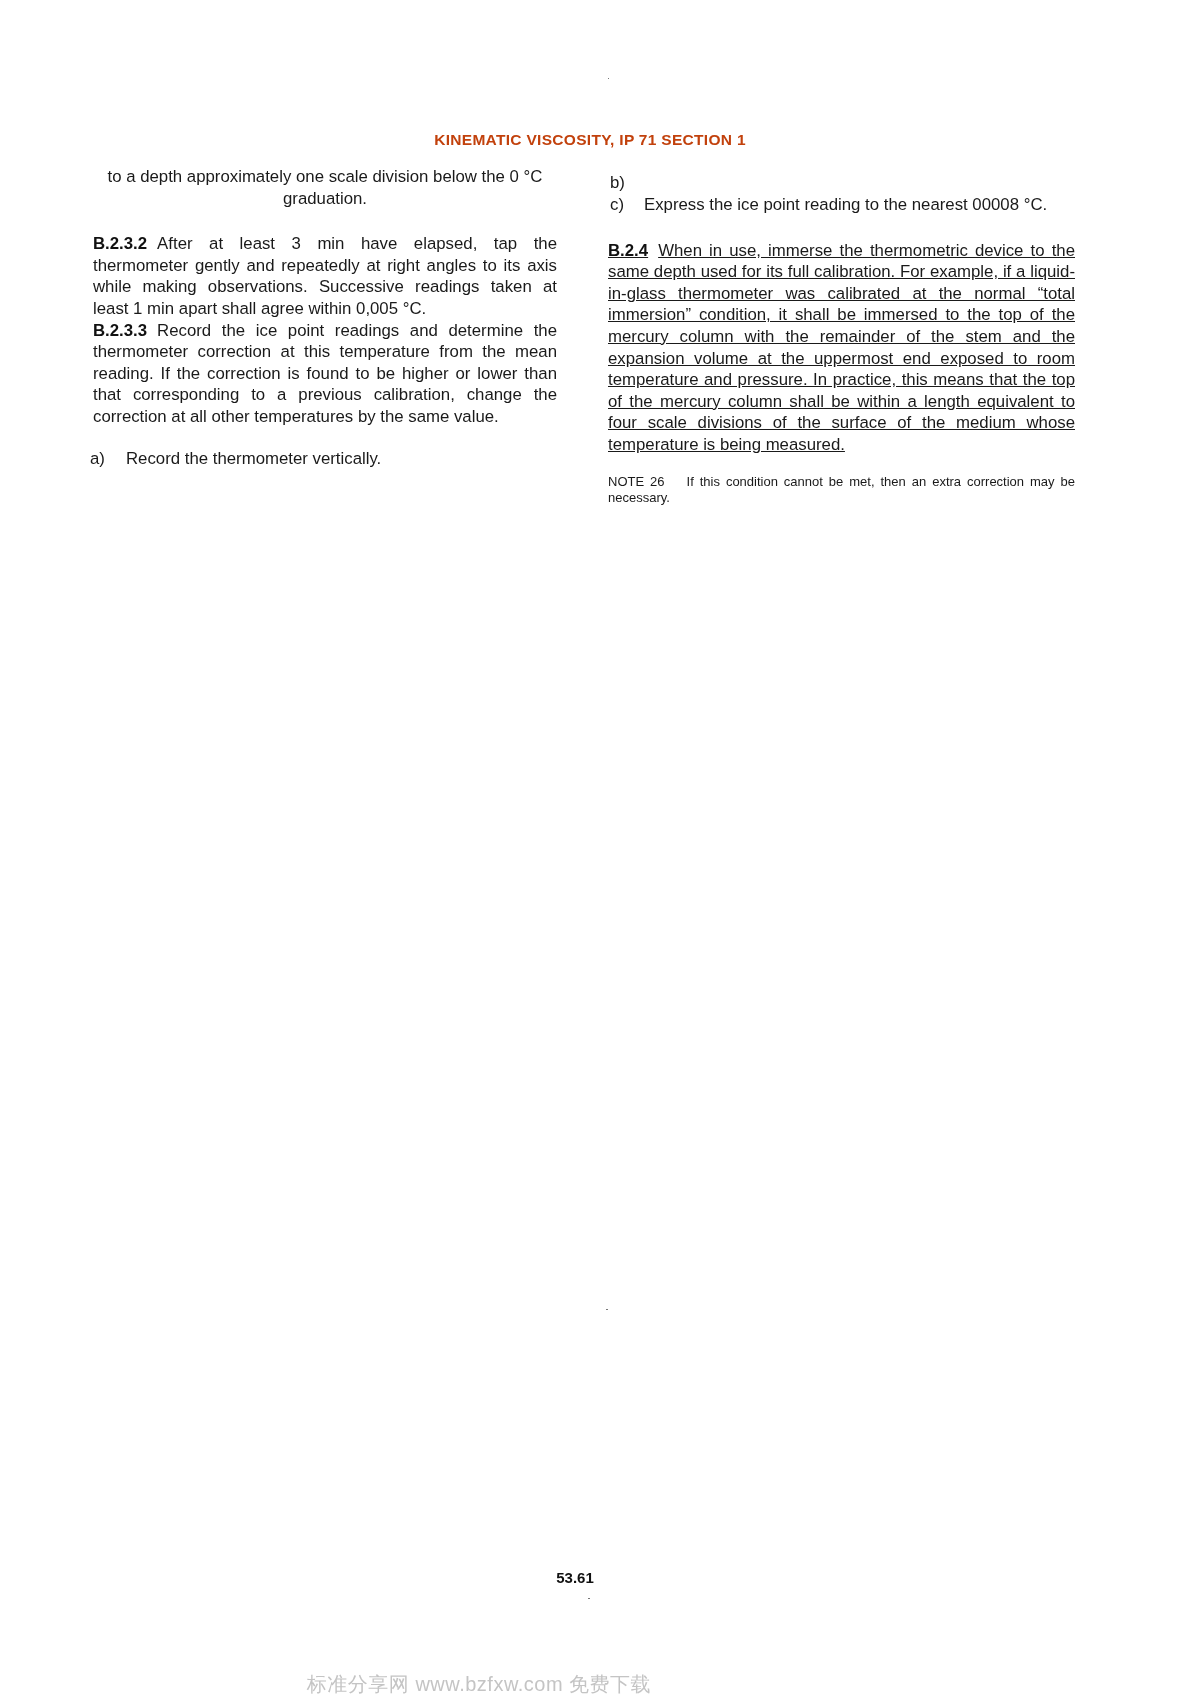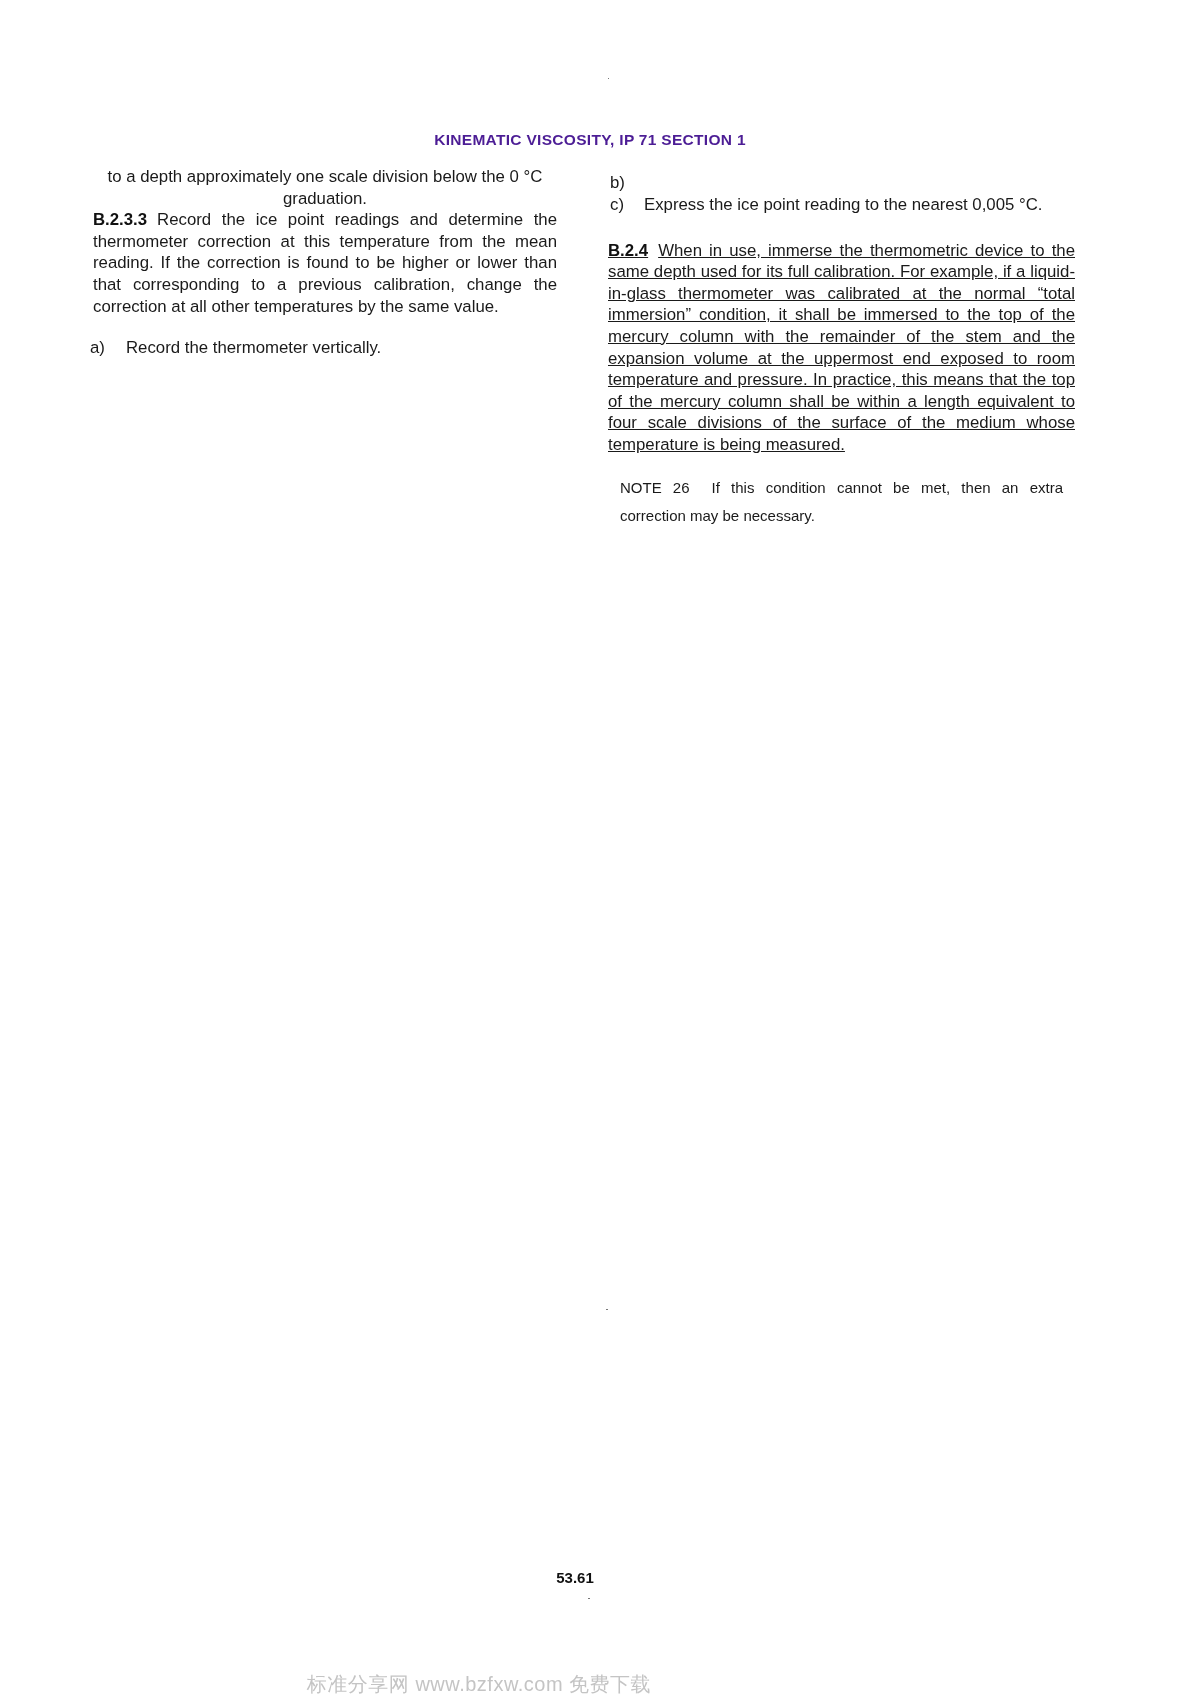--- a/index.html
+++ b/index.html
@@ -1,62 +1,65 @@
 <!DOCTYPE html>
 <html><head>
 <meta charset="utf-8">
 <style>
   html, body { margin: 0; padding: 0; background: #ffffff; }
   body { width: 1200px; height: 1698px; position: relative; overflow: hidden;
          font-family: "Liberation Sans", "DejaVu Sans", sans-serif; color: #1a1a1a; }
   .header { position: absolute; top: 131px; left: 0; width: 1180px; text-align: center;
-            font-weight: bold; font-size: 15.5px; letter-spacing: 0.3px; color: #4c1d95; }
+            font-weight: bold; font-size: 15.5px; letter-spacing: 0.3px; color: #c2410c; }
   .col { position: absolute; font-size: 16.8px; line-height: 21.6px; text-align: justify; }
   .col-left { left: 93px; top: 166px; width: 464px; }
   .col-right { left: 608px; top: 172px; width: 467px; }
   .para { margin: 0; }
   .clause-num { font-weight: bold; margin-right: 10px; color: #111; }
   .list-item { position: relative; padding-left: 36px; margin: 0; }
   .list-marker { position: absolute; left: 2px; top: 0; }
-  .note { font-size: 15px; line-height: 28px; text-align: justify; margin: 12px; }
+  .note { font-size: 13px; line-height: 16px; text-align: justify; margin: 0; }
   .note-label { margin-right: 22px; }
   .page-number { position: absolute; top: 1569px; left: 0; width: 1150px; text-align: center;
                  font-weight: bold; font-size: 15px; color: #111; }
   .watermark { position: absolute; top: 1671px; left: 0; width: 958px; text-align: center;
                font-size: 20px; color: #c4c4c4; letter-spacing: 0.5px; }
   .speck { position: absolute; width: 2px; height: 1px; background: #777; }
 </style>
 </head>
 <body>
 
 <div class="header">KINEMATIC VISCOSITY, IP 71 SECTION 1</div>
 
 <div class="col col-left">
   <p class="para" style="text-align:center;">to a depth approximately one scale division below the 0 °C graduation.</p>
 
+  <p class="para" style="margin-top:24px;">
+    <span class="clause-num">B.2.3.2</span><span>After at least 3 min have elapsed, tap the thermometer gently and repeatedly at right angles to its axis while making observations. Successive readings taken at least 1 min apart shall agree within 0,005 °C.</span>
+  </p>
 
   <p class="para" style="">
     <span class="clause-num">B.2.3.3</span><span>Record the ice point readings and determine the thermometer correction at this temperature from the mean reading. If the correction is found to be higher or lower than that corresponding to a previous calibration, change the correction at all other temperatures by the same value.</span>
   </p>
 
 
   <p class="list-item" style="margin-top:20px;padding-left:33px;">
     <span class="list-marker" style="left:-3px;">a)</span>
     <span>Record the thermometer vertically.</span>
   </p>
 </div>
 
 <div class="col col-right">
   <p class="list-item">
     <span class="list-marker">b)</span>
   </p>
 
   <p class="list-item" style="margin-top:22px;">
     <span class="list-marker">c)</span>
-    <span>Express the ice point reading to the nearest 0,005 °C.</span>
+    <span>Express the ice point reading to the nearest 00008 °C.</span>
   </p>
 
   <p class="para" style="margin-top:24px;text-decoration:underline;">
     <span class="clause-num">B.2.4</span><span>When in use, immerse the thermometric device to the same depth used for its full calibration. For example, if a liquid-in-glass thermometer was calibrated at the normal “total immersion” condition, it shall be immersed to the top of the mercury column with the remainder of the stem and the expansion volume at the uppermost end exposed to room temperature and pressure. In practice, this means that the top of the mercury column shall be within a length equivalent to four scale divisions of the surface of the medium whose temperature is being measured.</span>
   </p>
 
   <p class="note" style="margin-top:18px;">
     <span class="note-label">NOTE 26</span><span>If this condition cannot be met, then an extra correction may be necessary.</span>
   </p>
 </div>

